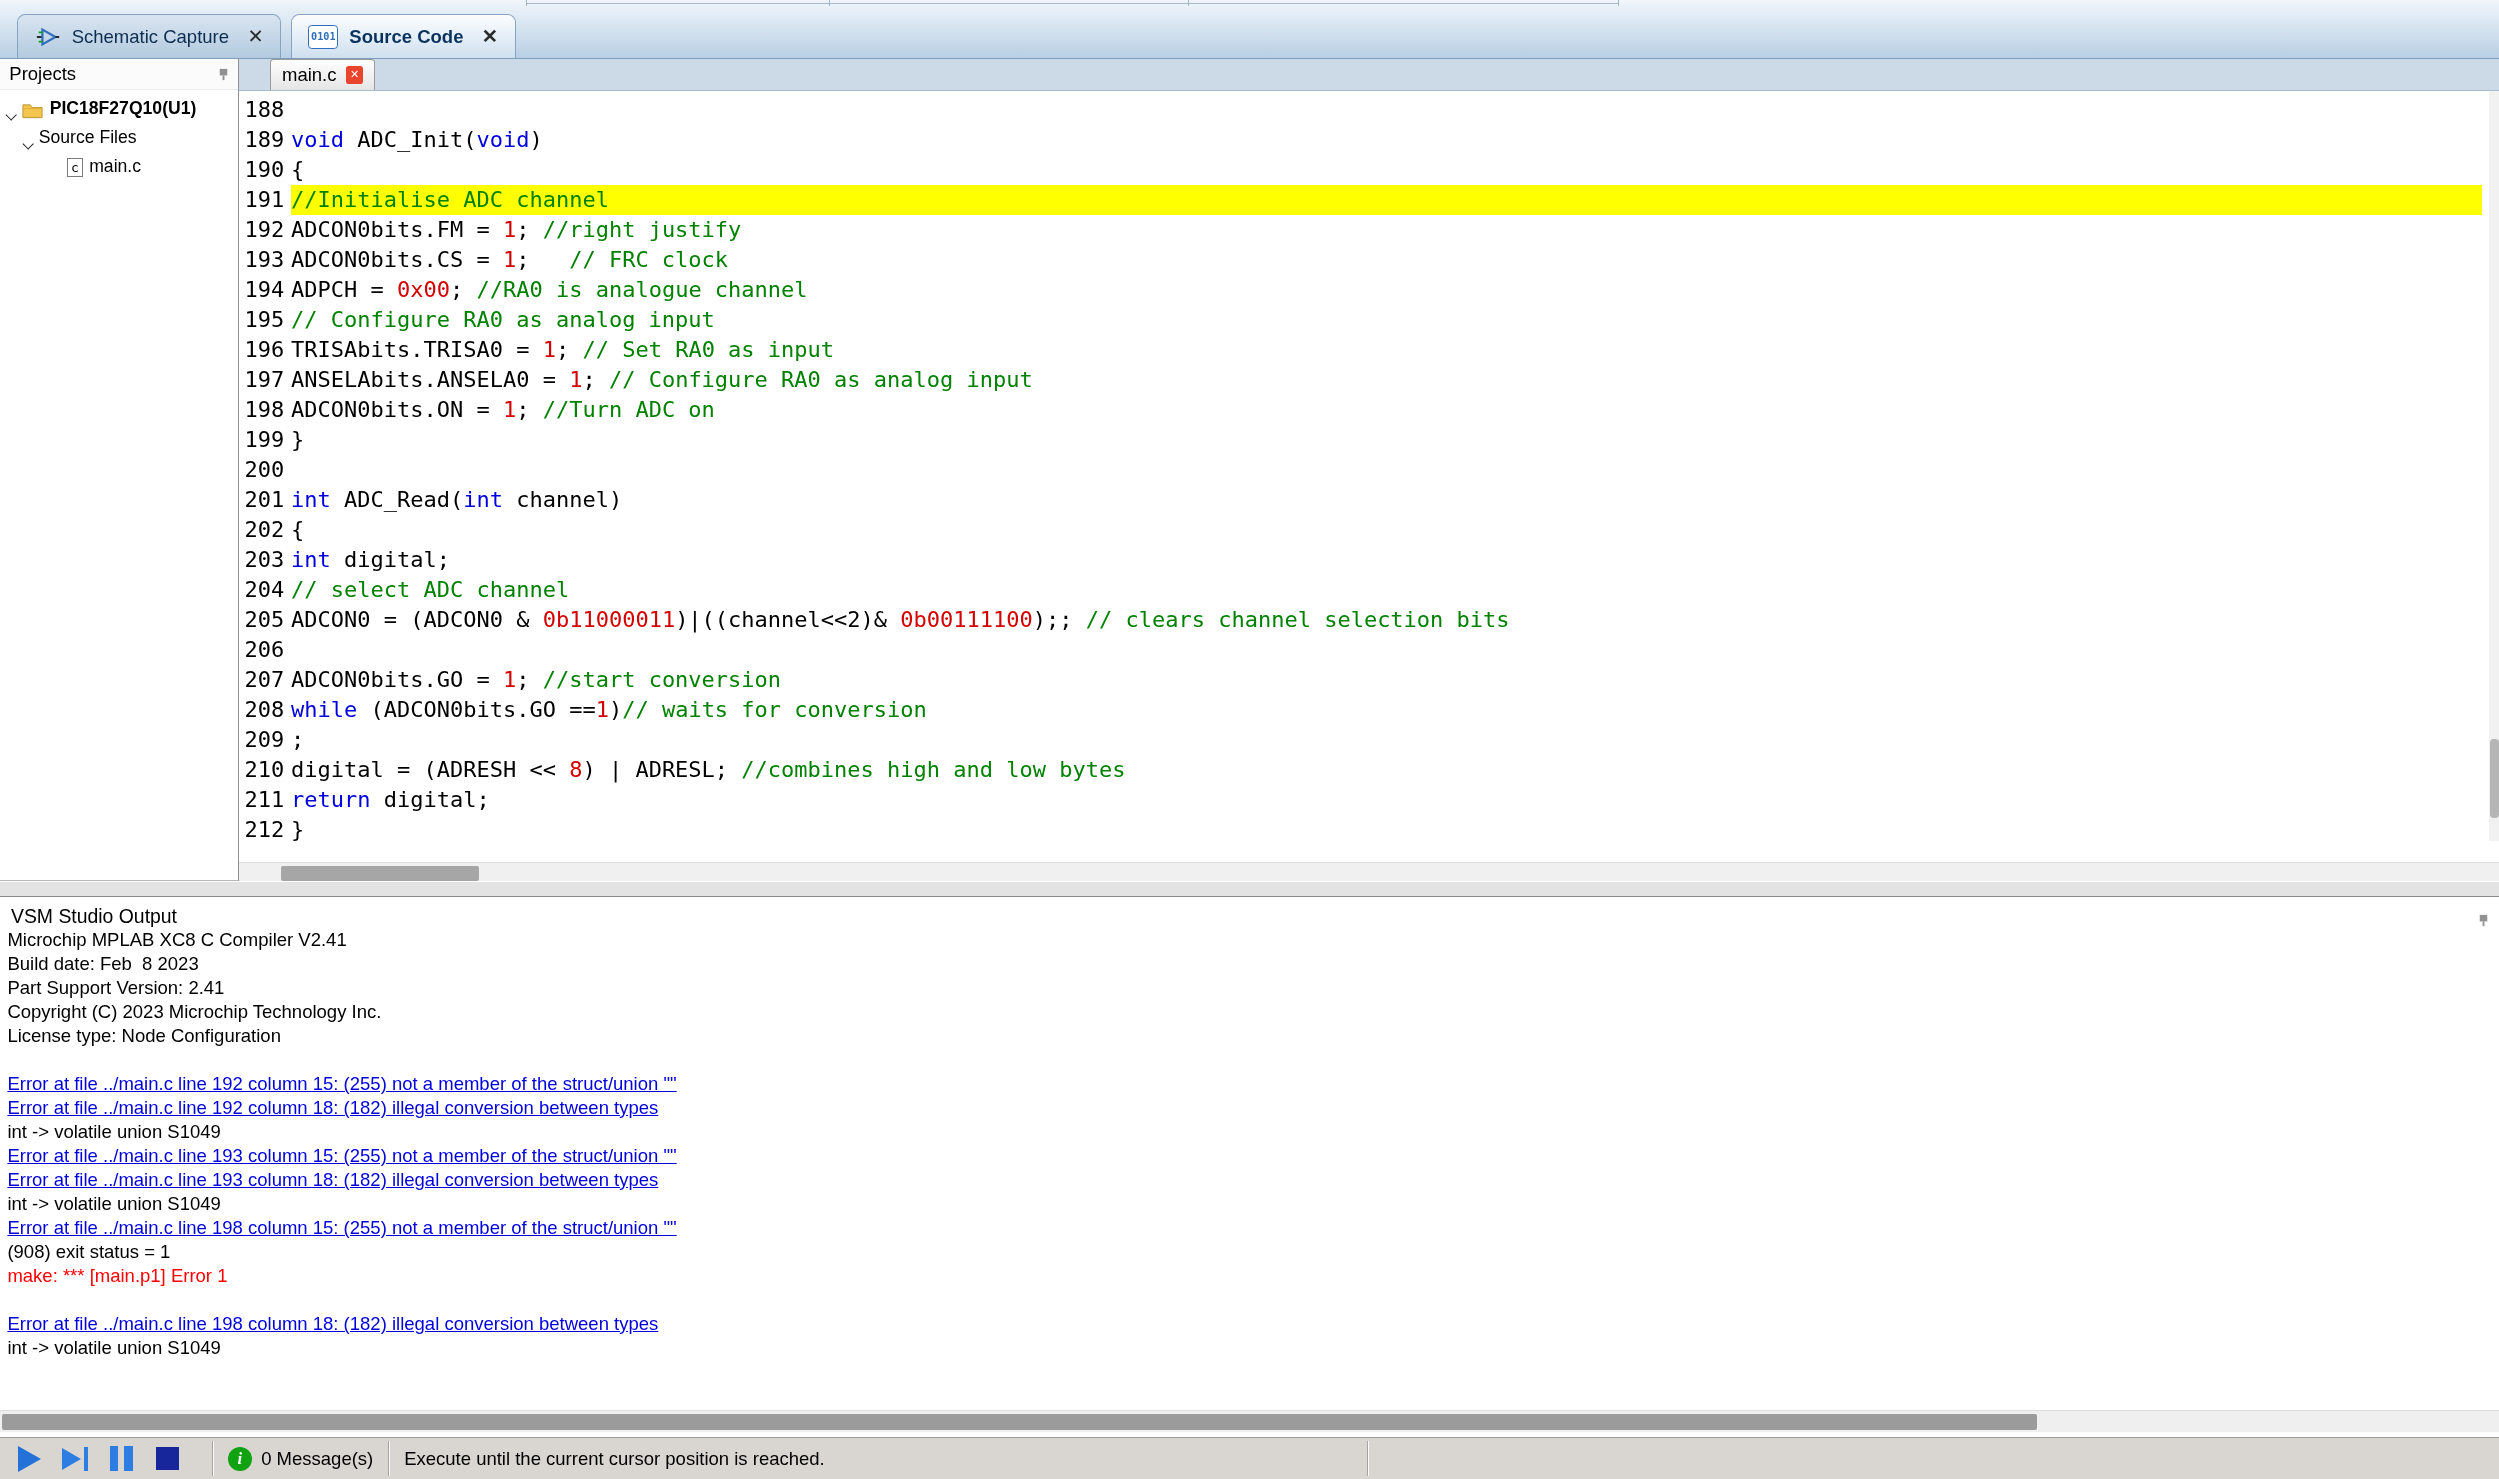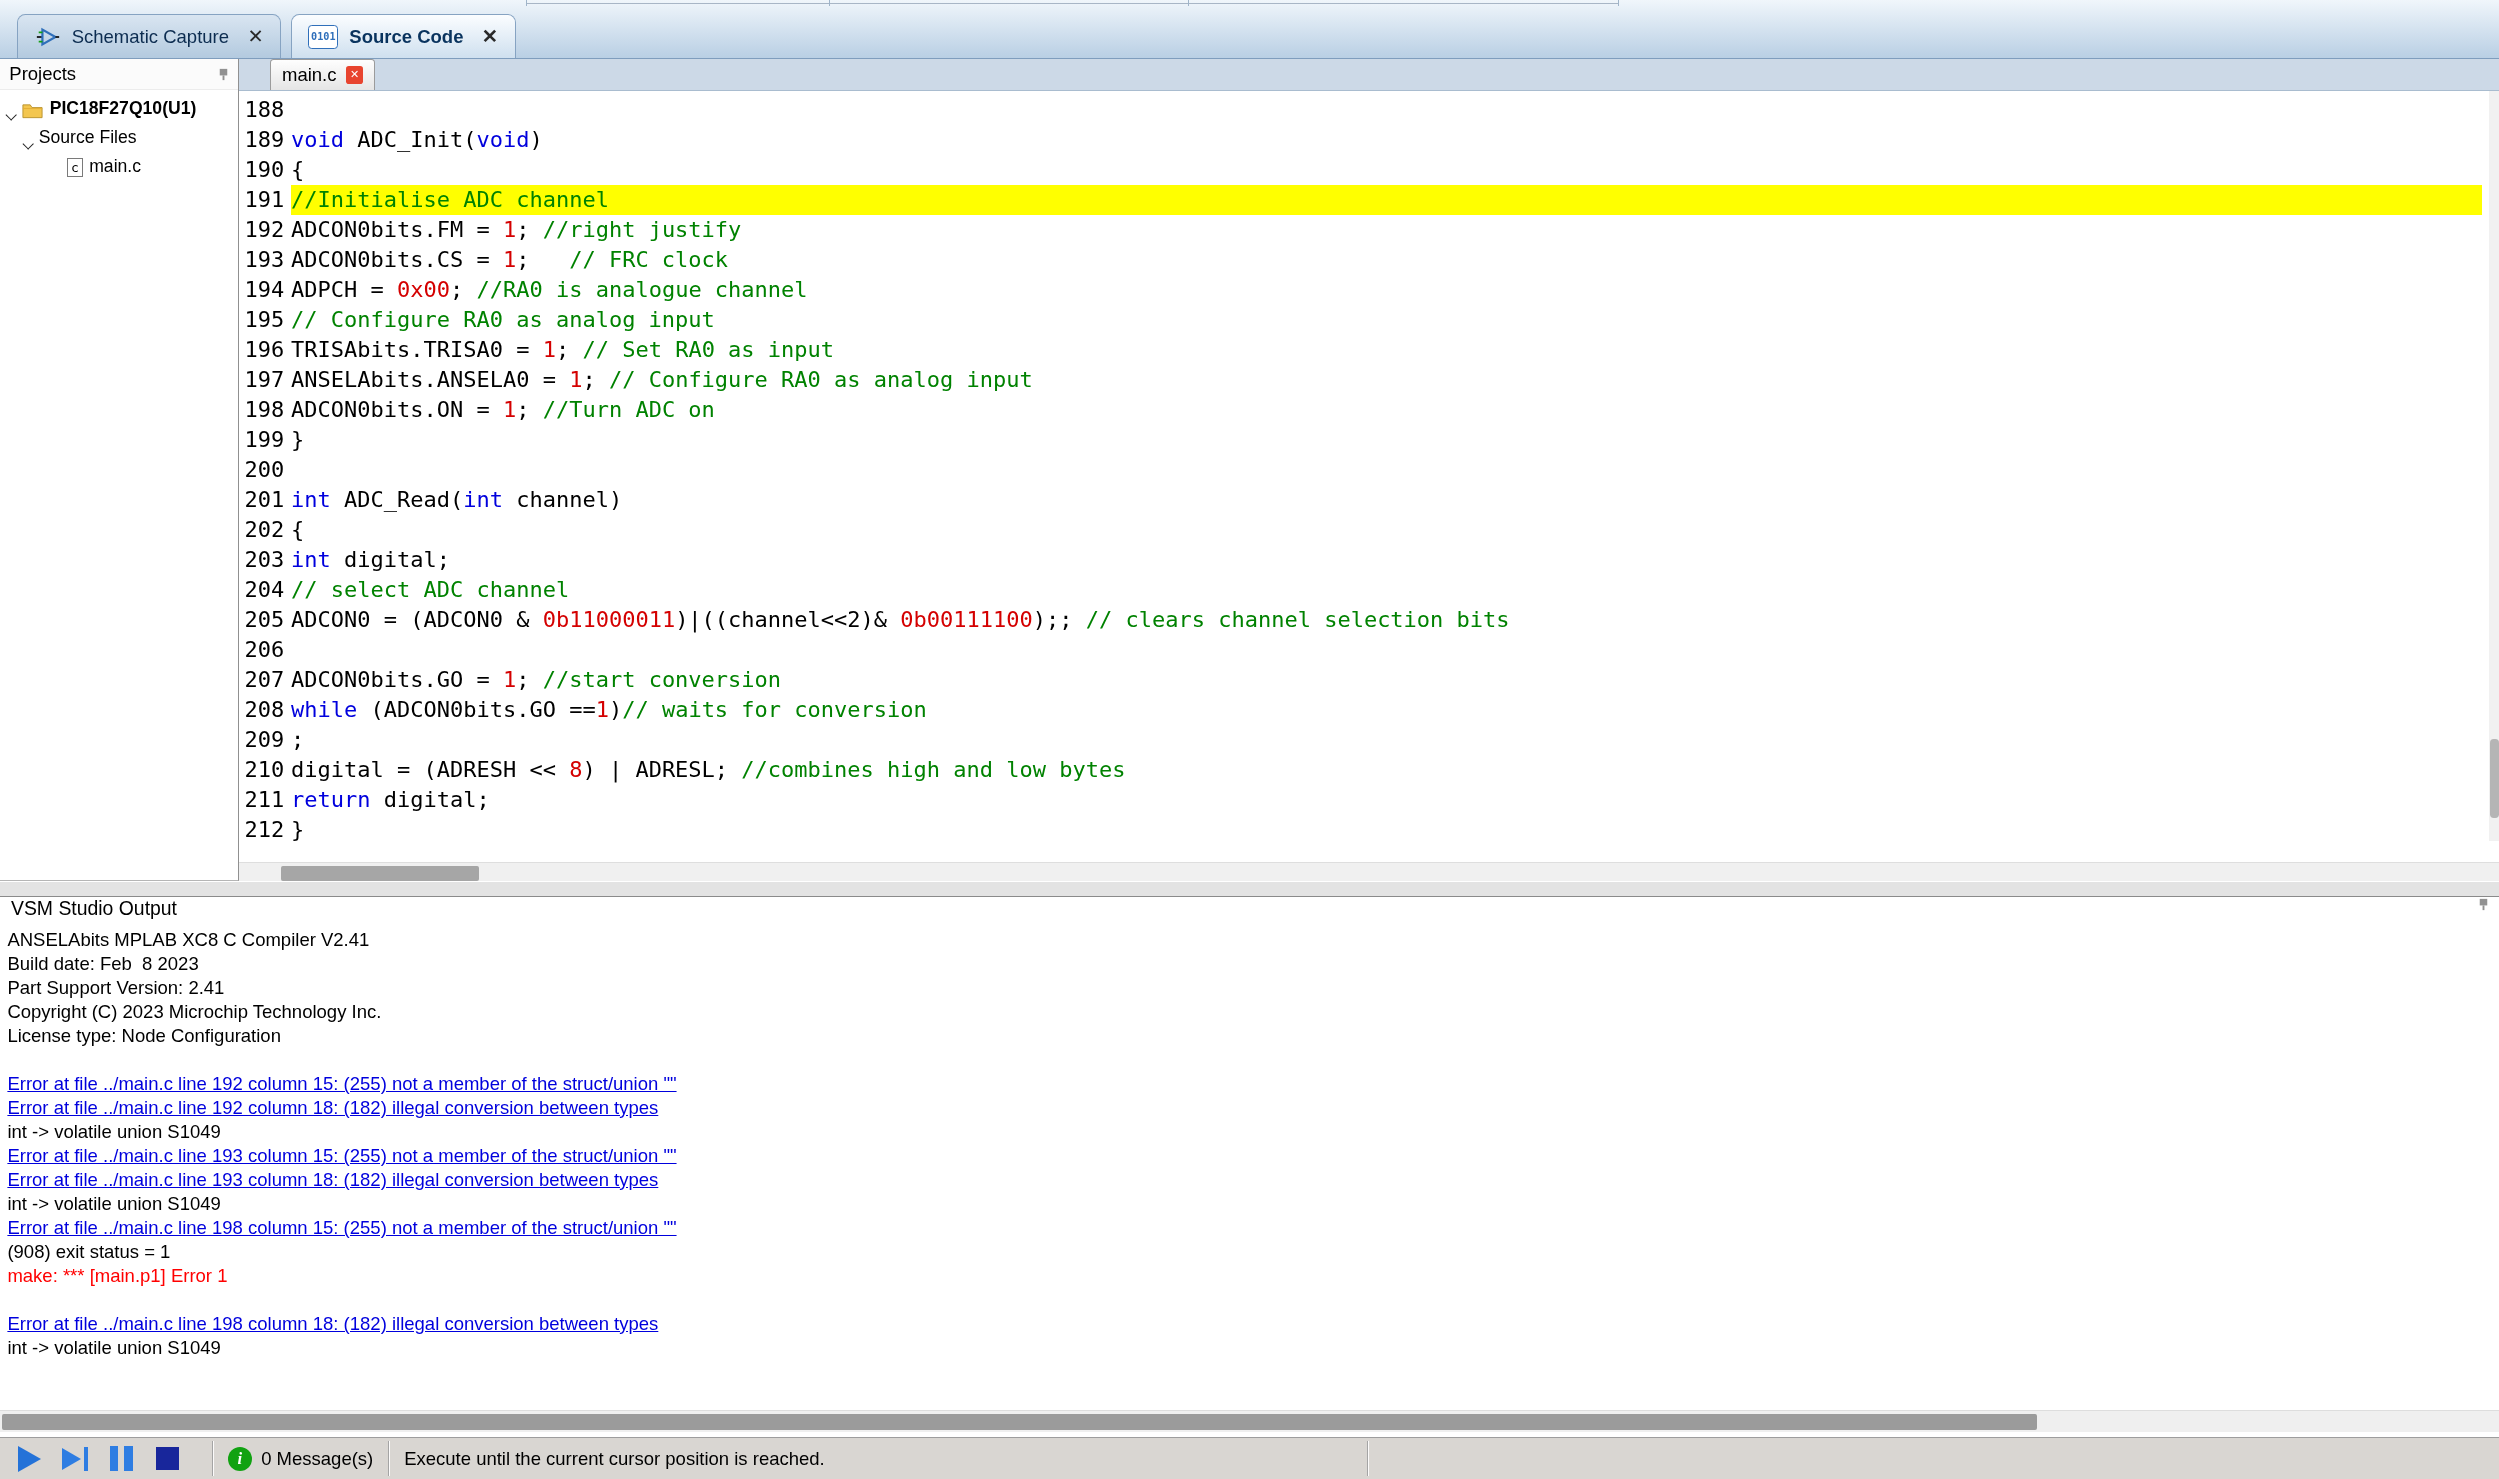--- a/index.html
+++ b/index.html
@@ -62,21 +62,21 @@
   .vscroll{position:absolute;top:0;right:0;width:11px;height:750px;background:#f1f1f1}
   .vthumb{position:absolute;top:648px;right:0.9px;width:9.3px;height:79px;background:#b5b5b5;border-radius:3.7px}
   .ed-hscroll{height:22px;background:#f0f0f0;position:relative;border-top:0.9px solid #dedede}
   .ed-hthumb{position:absolute;left:42px;top:2.8px;height:15.7px;width:198px;background:#a6a6a6;border-radius:1.9px}
 
   
   .splitter{position:absolute;top:882px;left:0;right:0;height:14px;background:#e3e3e3;cursor:row-resize}
 
   
   .output{position:absolute;top:896px;left:0;right:0;height:542px;background:#fff;border-top:0.9px solid #8a8a8a}
-  .output-header{height:31px;display:flex;align-items:flex-start;justify-content:space-between;
+  .output-header{height:31px;display:flex;align-items:flex-end;justify-content:space-between;
                  padding:0 9.3px 0 11px;font-size:19.4px}
   .output-body{padding-left:7.4px;font-size:18.5px;line-height:24px}
   .ol{white-space:pre}
   .ol-link{color:#0000dd;text-decoration:underline;cursor:pointer}
   .ol-error{color:#ff0000}
   .out-hscroll{position:absolute;left:0;right:0;bottom:5.6px;height:22px;background:#efefef;border-top:0.9px solid #dddddd}
   .out-hthumb{position:absolute;left:1.9px;top:2.8px;height:15.7px;width:2035px;background:#9b9b9b;border-radius:1.9px}
 
   
   .bottombar{position:absolute;left:0;bottom:0;width:2500px;height:42px;background:#d9d6d2;
@@ -288,21 +288,21 @@
     <div class="output-header">
       <span>VSM Studio Output</span>
       <span class="pin">
         <svg width="15" height="15" viewBox="0 0 16 16">
           <rect x="4" y="2" width="8" height="7" fill="#6e6e6e"></rect>
           <rect x="7" y="9" width="2" height="5" fill="#6e6e6e"></rect>
         </svg>
       </span>
     </div>
     <div class="output-body">
-        <div class="ol ol-plain">ANSELAbits MPLAB XC8 C Compiler V2.41</div>
+        <div class="ol ol-plain">Microchip MPLAB XC8 C Compiler V2.41</div>
         <div class="ol ol-plain">Build date: Feb  8 2023</div>
         <div class="ol ol-plain">Part Support Version: 2.41</div>
         <div class="ol ol-plain">Copyright (C) 2023 Microchip Technology Inc.</div>
         <div class="ol ol-plain">License type: Node Configuration</div>
         <div class="ol ol-blank">&nbsp;</div>
         <div class="ol ol-link">Error at file ../main.c line 192 column 15: (255) not a member of the struct/union ""</div>
         <div class="ol ol-link">Error at file ../main.c line 192 column 18: (182) illegal conversion between types</div>
         <div class="ol ol-plain">int -&gt; volatile union S1049</div>
         <div class="ol ol-link">Error at file ../main.c line 193 column 15: (255) not a member of the struct/union ""</div>
         <div class="ol ol-link">Error at file ../main.c line 193 column 18: (182) illegal conversion between types</div>

